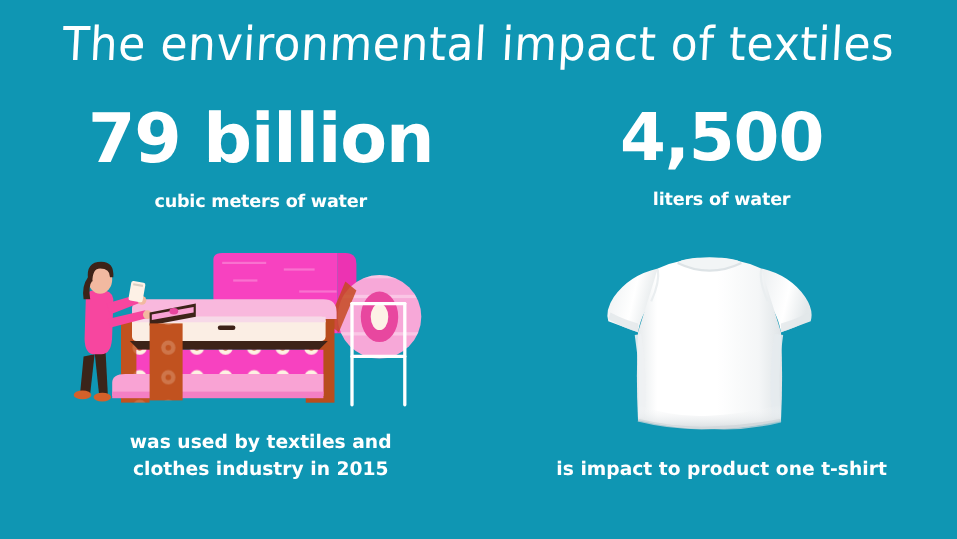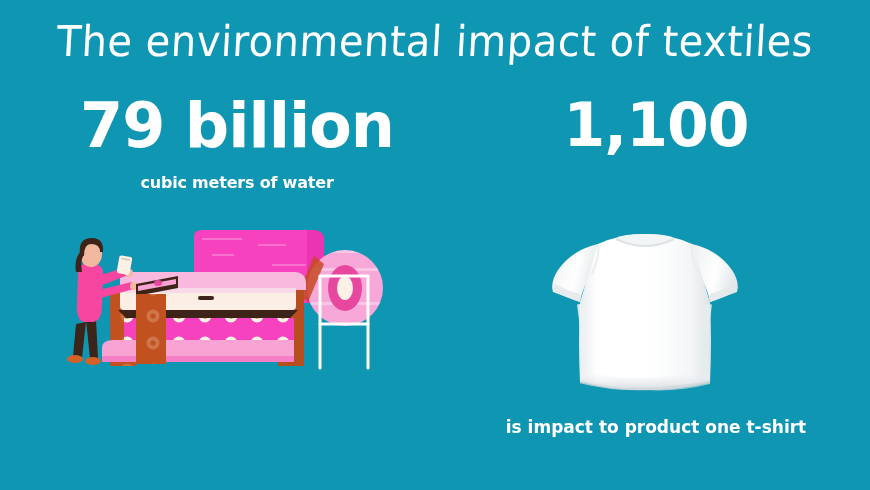--- a/index.html
+++ b/index.html
@@ -205,23 +205,28 @@
         <rect x="58" y="30" width="9" height="2" fill="#d9cfc4" transform="rotate(10 62 37)"></rect>
 
         <path d="M74 56 L116 48 L116 60 L74 68 Z" fill="#3d2318"></path>
         <path d="M76 58 L114 51 L114 56 L76 63 Z" fill="#f9a3d4"></path>
         <ellipse cx="96" cy="55" rx="4" ry="3" fill="#e8479f"></ellipse>
         <rect x="74" y="66" width="30" height="70" fill="#c1521f"></rect>
         <rect x="74" y="66" width="30" height="70" fill="url(#flowerPat)" opacity="0.22"></rect>
       </svg>
     </div>
 
+    <div class="stat-caption caption-left">
+      <div>was used by textiles and</div>
+      <div>clothes industry in 2015</div>
+    </div>
 
     <div class="col col-right">
-      <div class="stat-number">1,100</div>
+      <div class="stat-number">4,500</div>
+      <div class="stat-label">liters of water</div>
     </div>
 
     <div class="illus-right">
       <svg viewBox="0 0 250 185" xmlns="http://www.w3.org/2000/svg" aria-hidden="true">
         <defs>
           <linearGradient id="shirtShade" x1="0" y1="0" x2="1" y2="0">
             <stop offset="0%" stop-color="#e6eaec"></stop>
             <stop offset="14%" stop-color="#ffffff"></stop>
             <stop offset="55%" stop-color="#ffffff"></stop>
             <stop offset="84%" stop-color="#f4f6f7"></stop>

